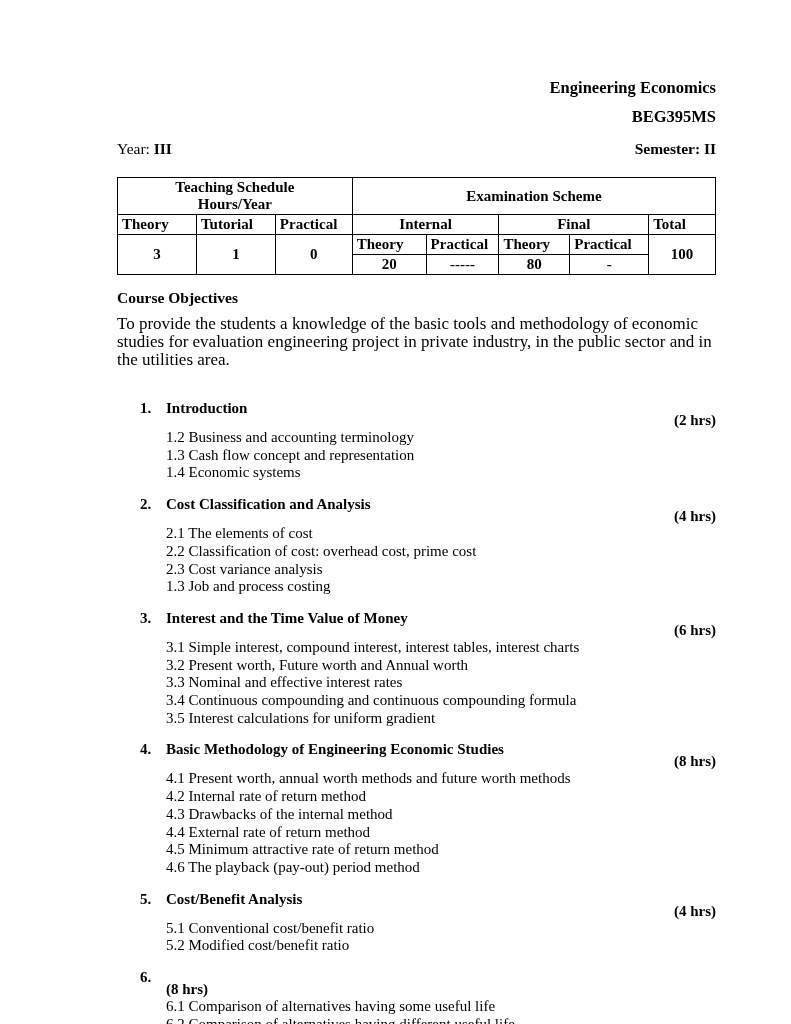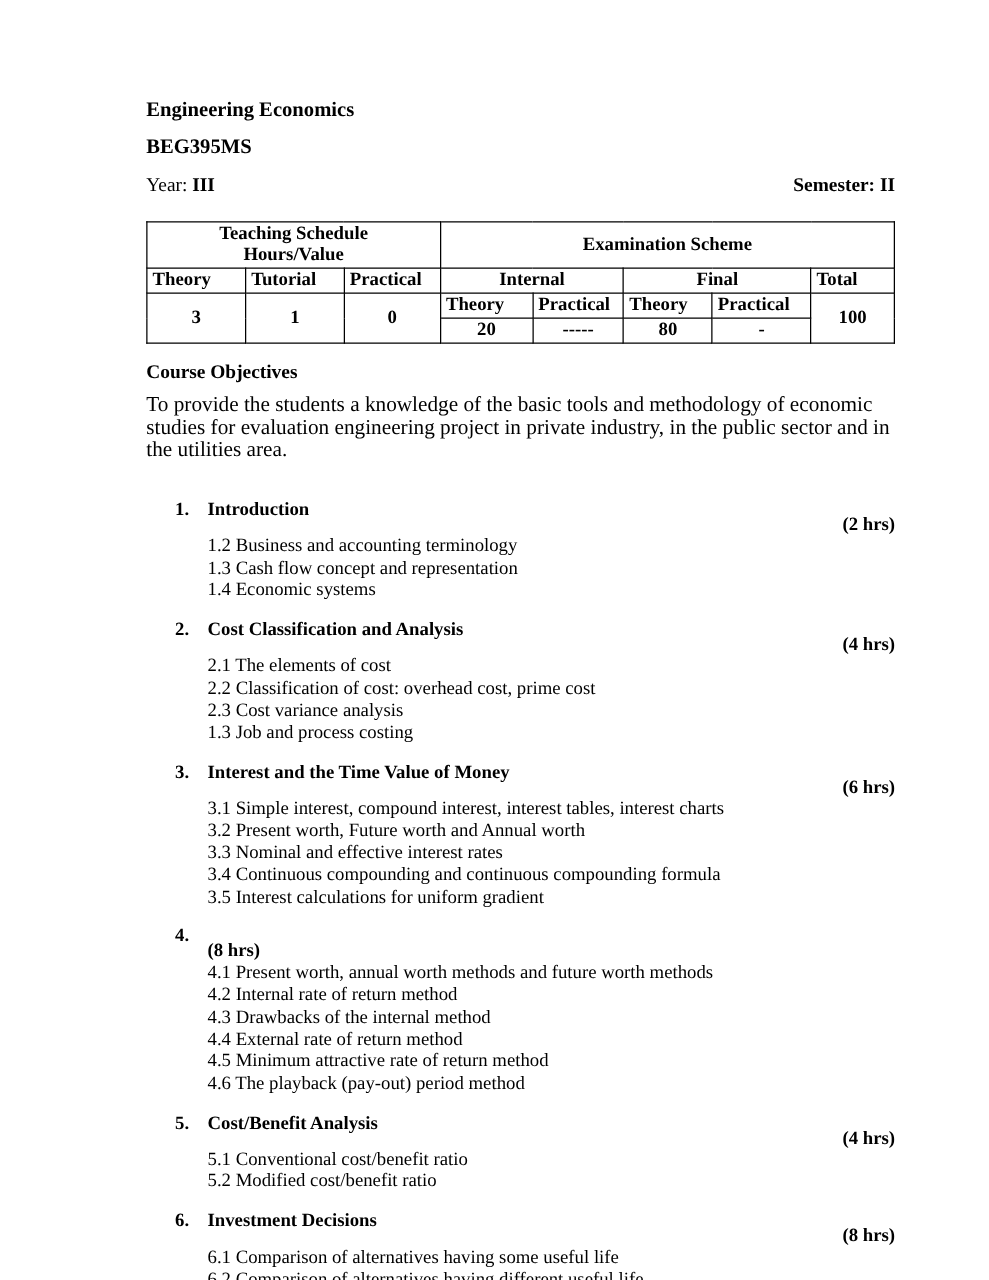--- a/index.html
+++ b/index.html
@@ -16,21 +16,21 @@
     line-height: 18px;
     overflow: hidden;
   }
   .page {
     box-sizing: border-box;
     width: 791px;
     height: 1024px;
     padding: 78px 75px 0 117px;
   }
   .doc-title, .doc-code {
-    text-align: left;
+    text-align: right;
     font-weight: bold;
     font-size: 16.5px;
     line-height: 20px;
     margin: 0;
   }
   .doc-code { margin-top: 9px; }
   .year-row {
     display: flex;
     justify-content: space-between;
     margin-top: 13px;
@@ -100,21 +100,21 @@
       <col style="width:73px">
         <col style="width:72px">
         <col style="width:70px">
       <col style="width:78px">
         <col style="width:66px">
     </colgroup>
     <tbody>
       <tr>
         <td colspan="3" class="c">
           <div>Teaching Schedule</div>
-          <div>Hours/Value</div>
+          <div>Hours/Year</div>
         </td>
         <td colspan="5" class="c vt">Examination Scheme</td>
       </tr>
       <tr>
         <td>Theory</td>
         <td>Tutorial</td>
         <td>Practical</td>
         <td colspan="2" class="c">Internal</td>
         <td colspan="2" class="c">Final</td>
         <td>Total</td>
@@ -177,20 +177,21 @@
           <div class="sec-item">3.1 Simple interest, compound interest, interest tables, interest charts</div>
           <div class="sec-item">3.2 Present worth, Future worth and Annual worth</div>
           <div class="sec-item">3.3 Nominal and effective interest rates</div>
           <div class="sec-item">3.4 Continuous compounding and continuous compounding formula</div>
           <div class="sec-item">3.5 Interest calculations for uniform gradient</div>
         </div>
       </div>
       <div class="section">
         <div class="sec-head">
           <span class="sec-num">4.</span>
+          <span class="sec-title">Basic Methodology of Engineering Economic Studies</span>
           <span class="sec-hours">(8 hrs)</span>
         </div>
         <div class="sec-items">
           <div class="sec-item">4.1 Present worth, annual worth methods and future worth methods</div>
           <div class="sec-item">4.2 Internal rate of return method</div>
           <div class="sec-item">4.3 Drawbacks of the internal method</div>
           <div class="sec-item">4.4 External rate of return method</div>
           <div class="sec-item">4.5 Minimum attractive rate of return method</div>
           <div class="sec-item">4.6 The playback (pay-out) period method</div>
         </div>
@@ -202,21 +203,20 @@
           <span class="sec-hours">(4 hrs)</span>
         </div>
         <div class="sec-items">
           <div class="sec-item">5.1 Conventional cost/benefit ratio</div>
           <div class="sec-item">5.2 Modified cost/benefit ratio</div>
         </div>
       </div>
       <div class="section">
         <div class="sec-head">
           <span class="sec-num">6.</span>
-          <span class="sec-title">Investment Decisions</span>
           <span class="sec-hours">(8 hrs)</span>
         </div>
         <div class="sec-items">
           <div class="sec-item">6.1 Comparison of alternatives having some useful life</div>
           <div class="sec-item">6.2 Comparison of alternatives having different useful life</div>
         </div>
       </div>
     </div>
 
 </div>

